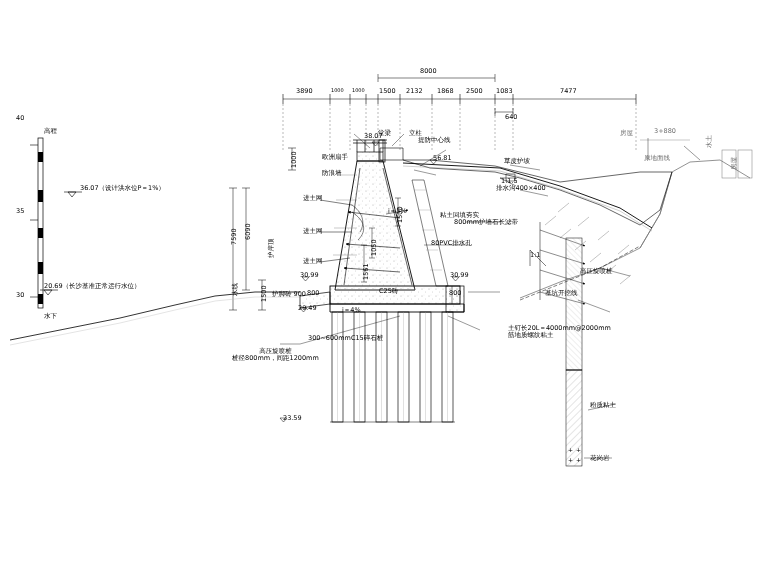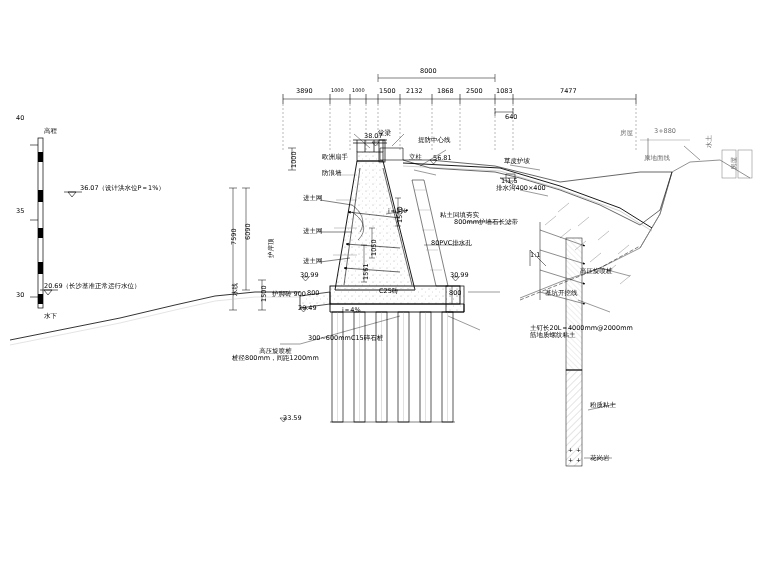--- a/index.html
+++ b/index.html
@@ -348,21 +348,21 @@
 <div class="lbl" style="left:300px;top:272px;">30.99</div>
 <div class="lbl" style="left:450px;top:272px;">30.99</div>
 <div class="lbl" style="left:298px;top:305px;">29.49</div>
 <div class="lbl" style="left:283px;top:415px;">23.59</div>
 <div class="lbl gray" style="left:654px;top:128px;">3+880</div>
 
 <div class="lbl" style="left:378px;top:130px;">堂梁</div>
 <div class="lbl rot" style="left:232px;top:296px;transform:rotate(-90deg);">水线</div>
 <div class="lbl rot" style="left:44px;top:313px;">水下</div>
 <div class="lbl rot" style="left:268px;top:258px;transform:rotate(-90deg);">护岸顶</div>
-<div class="lbl" style="left:409px;top:130px;margin-top:24px;">立柱</div>
+<div class="lbl" style="left:409px;top:130px;">立柱</div>
 <div class="lbl" style="left:418px;top:137px;">提防中心线</div>
 <div class="lbl" style="left:504px;top:158px;">草皮护坡</div>
 <div class="lbl gray" style="left:644px;top:155px;">原地面线</div>
 <div class="lbl gray" style="left:620px;top:130px;">房屋</div>
 <div class="lbl gray rot" style="left:706px;top:148px;transform:rotate(-90deg);">水土</div>
 <div class="lbl gray rot" style="left:731px;top:170px;transform:rotate(-90deg);">房屋</div>
 <div class="lbl" style="left:322px;top:154px;">欧洲扇手</div>
 <div class="lbl" style="left:322px;top:170px;">防浪墙</div>
 <div class="lbl" style="left:303px;top:195px;">进土网</div>
 <div class="lbl" style="left:303px;top:228px;">进土网</div>
@@ -374,19 +374,19 @@
 <div class="lbl" style="left:501px;top:178px;">1:1.5</div>
 <div class="lbl" style="left:530px;top:252px;">1:1</div>
 <div class="lbl" style="left:440px;top:212px;">粘土回填夯实</div>
 <div class="lbl" style="left:454px;top:219px;">800mm护墙石长滤带</div>
 <div class="lbl" style="left:431px;top:240px;">80PVC排水孔</div>
 <div class="lbl" style="left:496px;top:185px;">排水沟400×400</div>
 <div class="lbl" style="left:580px;top:268px;">高压旋喷桩</div>
 <div class="lbl" style="left:545px;top:290px;">基坑开挖线</div>
 <div class="lbl" style="left:232px;top:348px;white-space:pre;text-align:center;">高压旋喷桩
 桩径800mm，间距1200mm</div>
-<div class="lbl" style="left:530px;top:325px;white-space:pre;">土钉长20L＝4000mm@2000mm
+<div class="lbl" style="left:508px;top:325px;white-space:pre;">土钉长20L＝4000mm@2000mm
 筋地质螺纹粘土</div>
 <div class="lbl" style="left:308px;top:335px;">300~600mmC15碎石桩</div>
 <div class="lbl" style="left:590px;top:402px;">粉质粘土</div>
 <div class="lbl" style="left:590px;top:455px;">花岗岩</div>
 
 </div>
 
 </body></html>

